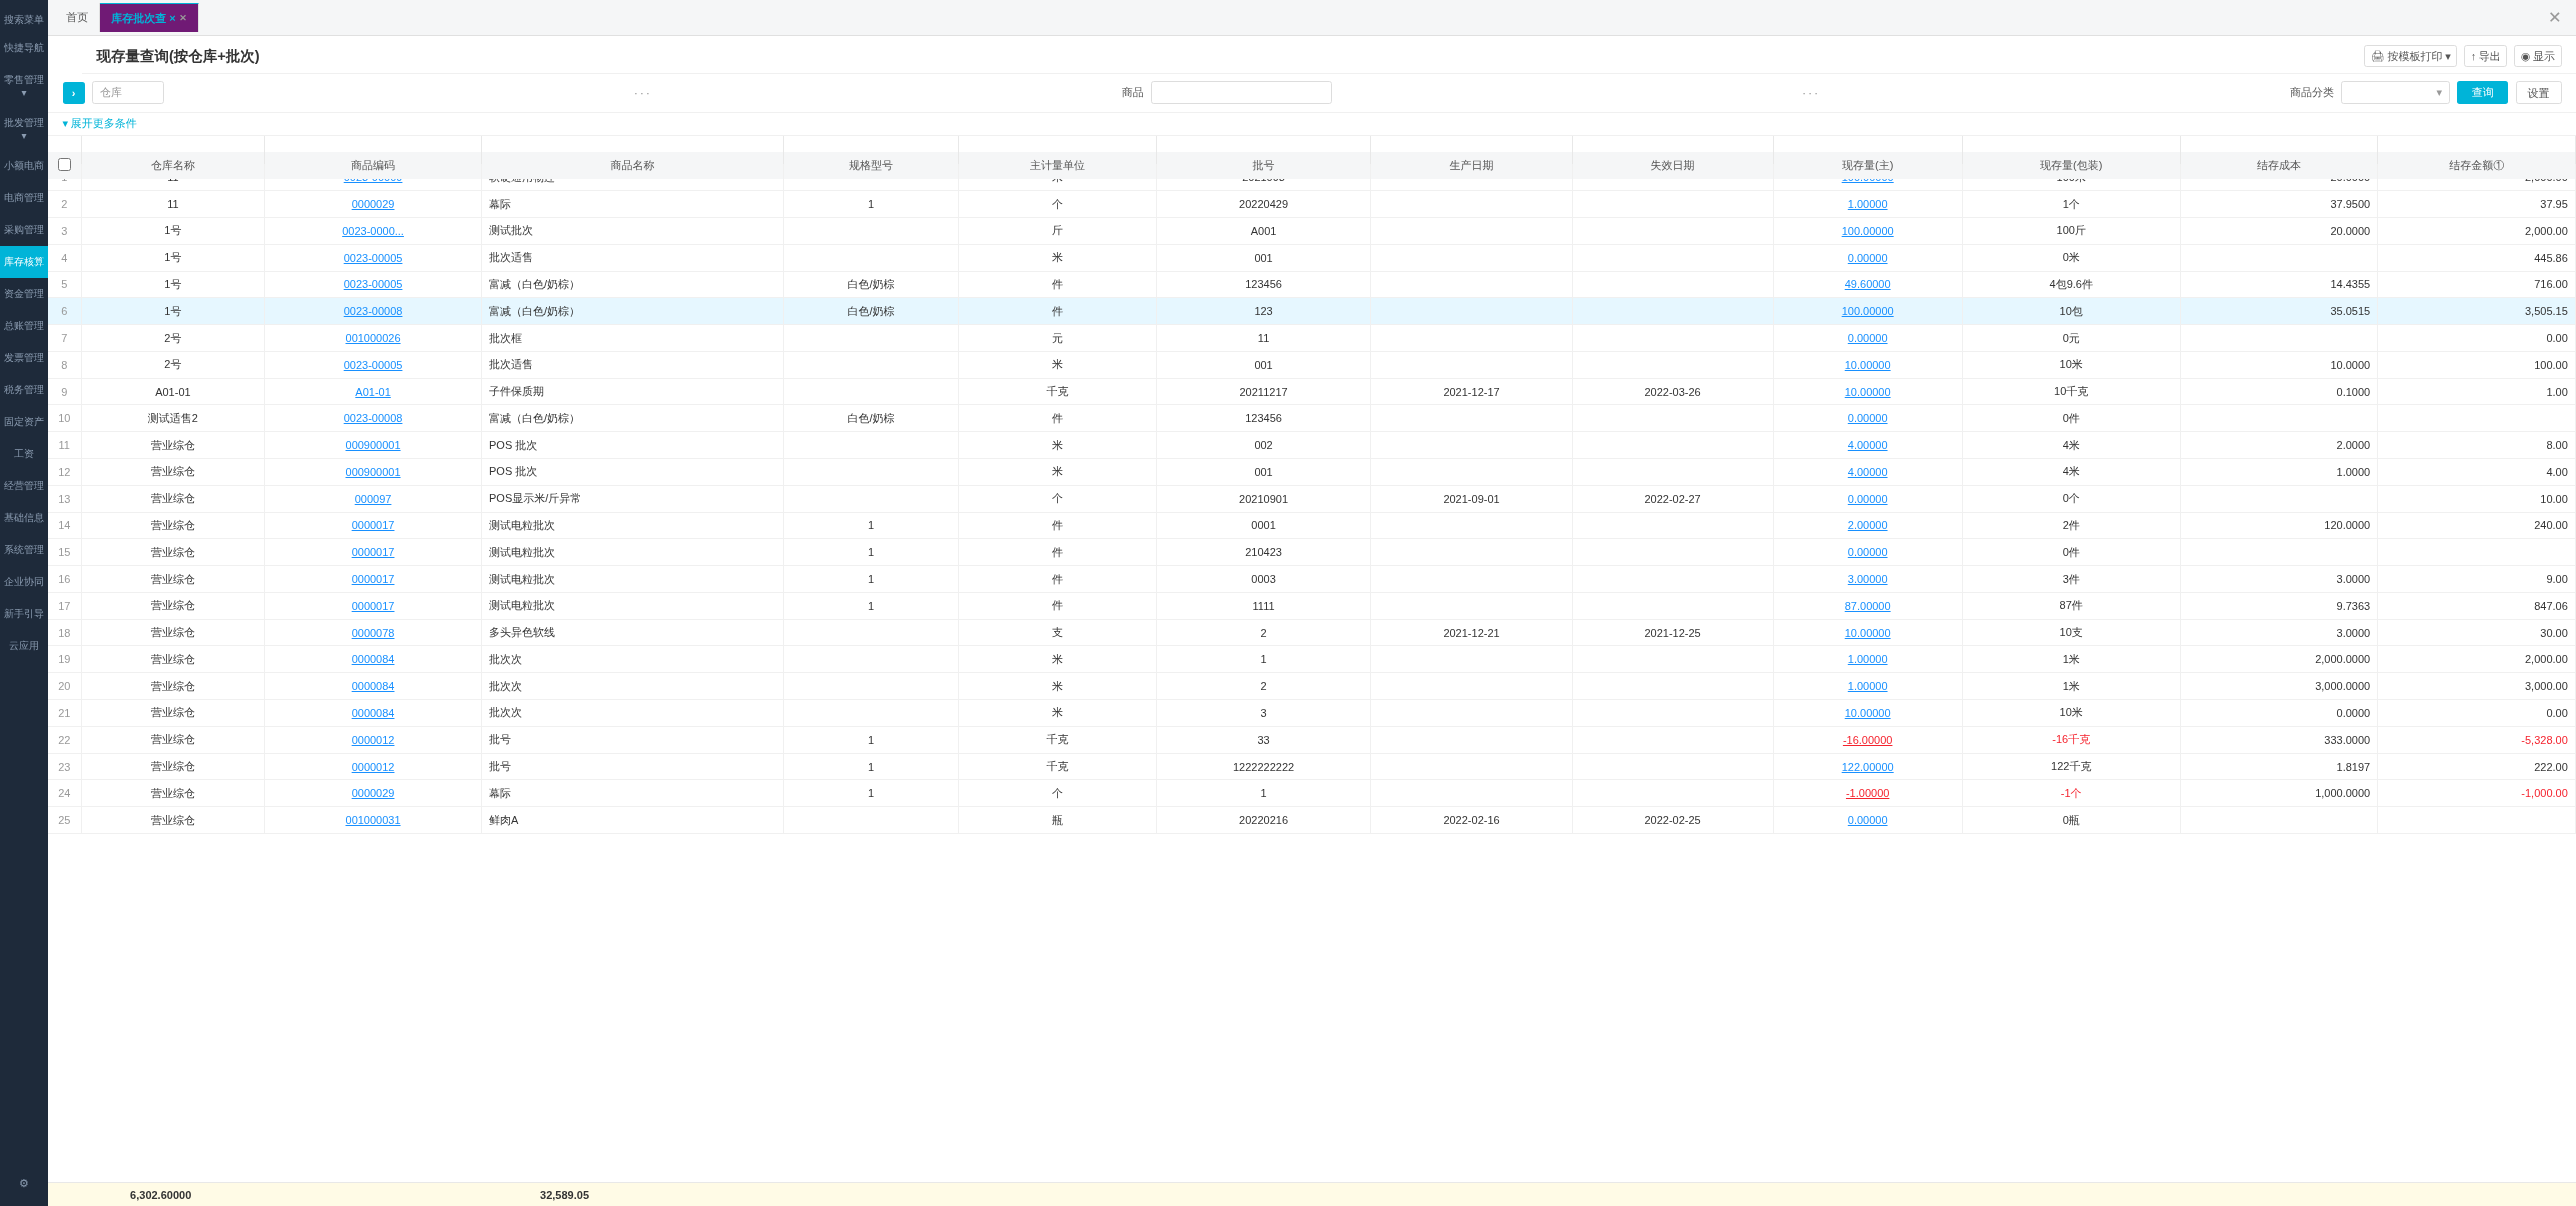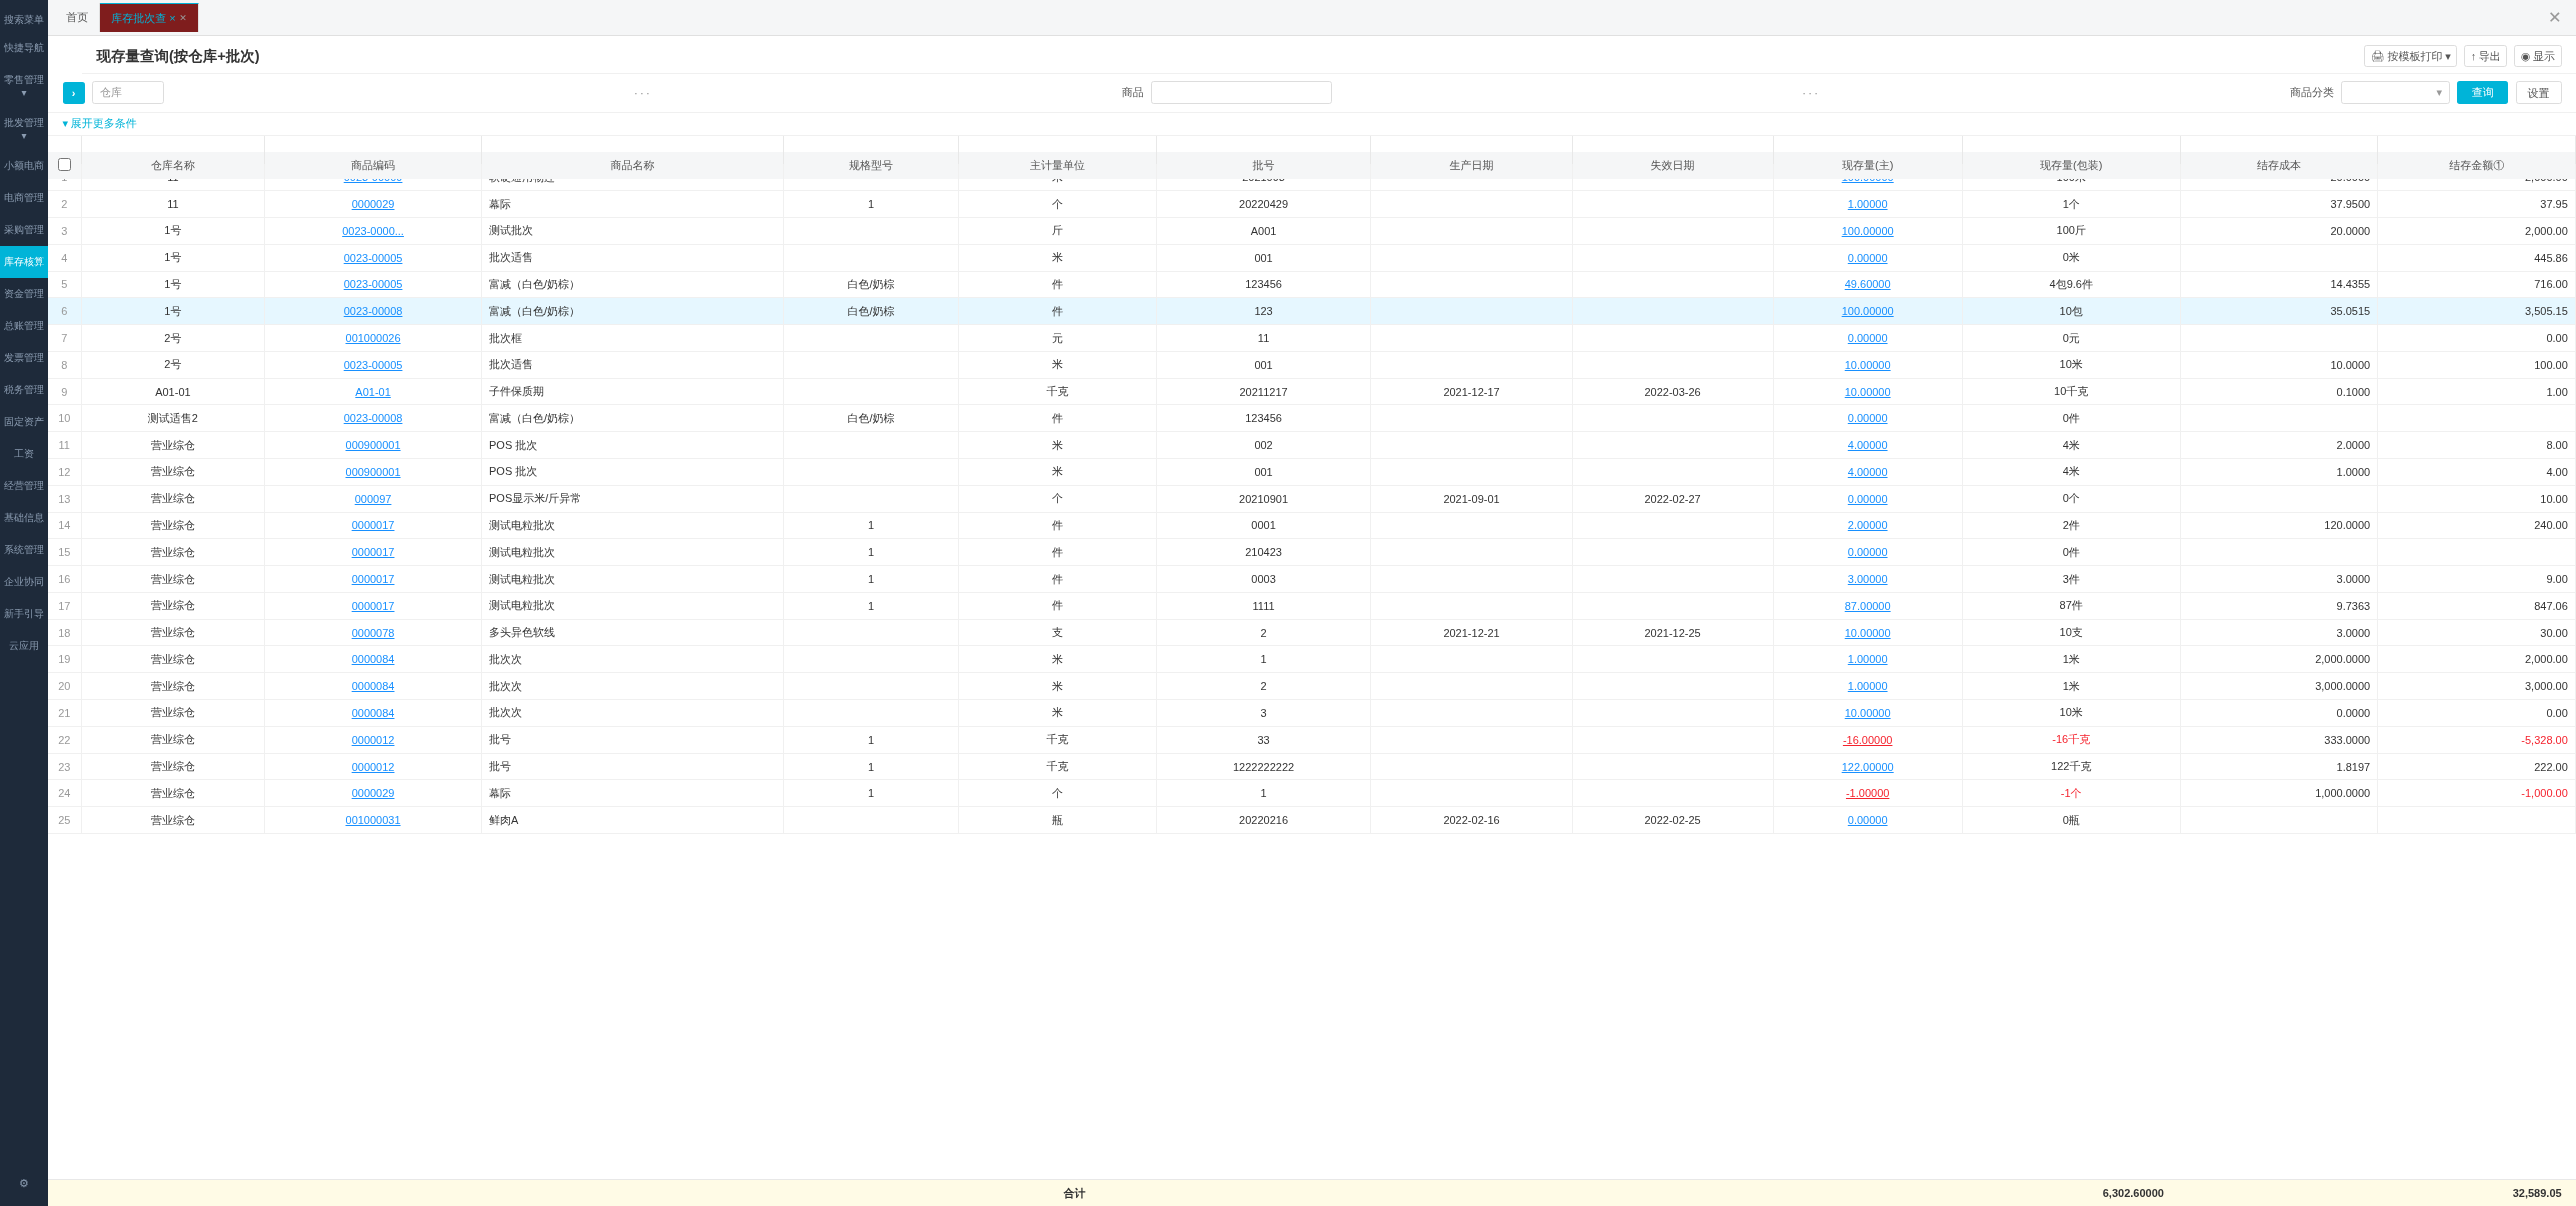--- a/index.html
+++ b/index.html
@@ -12,21 +12,21 @@
     .sidebar-item.active { background: #00b4d8; color: #fff; }
     .sidebar-bottom { margin-top: auto; padding: 9px 0; }
     .sidebar-gear { width: 100%; text-align: center; padding: 7.2px; color: #8a9bb0; cursor: pointer; }
 
     
     .main { flex: 1; display: flex; flex-direction: column; overflow: hidden; }
 
     
     .tab-bar { background: #f5f6f7; border-bottom: 0.9px solid #e0e0e0; display: flex; align-items: center; padding: 0 7.2px; height: 36px; flex-shrink: 0; }
     .tab-item { padding: 5.4px 11px; font-size: 11px; color: #555; cursor: pointer; border-right: 0.9px solid #e0e0e0; height: 29px; display: flex; align-items: center; gap: 3.6px; }
-    .tab-item.active { background: #7f1d1d; color: #00b4d8; border-top: 1.8px solid #00b4d8; font-weight: 400; }
+    .tab-item.active { background: #701a75; color: #00b4d8; border-top: 1.8px solid #00b4d8; font-weight: 700; }
     .tab-close { color: #999; font-size: 9px; cursor: pointer; }
     .tab-bar-right { margin-left: auto; font-size: 16.3px; color: #999; cursor: pointer; padding: 0 7.2px; }
 
     
     .content { flex: 1; background: #fff; display: flex; flex-direction: column; overflow: hidden; }
 
     
     .page-header { padding: 9px 14.5px 5.4px; display: flex; align-items: center; justify-content: space-between; border-bottom: 0.9px solid #f0f0f0; flex-shrink: 0; margin-left: 34px; }
     .page-title { font-size: 14.5px; font-weight: 600; color: #333; }
     .header-actions { display: flex; align-items: center; gap: 7.2px; font-size: 11px; color: #555; }
@@ -547,21 +547,20 @@
     <td><span class="">0瓶</span></td>
     <td class="text-right"></td>
     <td class="text-right"></td>
   </tr>
           </tbody>
       </table>
     </div>
 
     <div class="table-footer">
       <span style="min-width:33px;"></span>
-      <span style="flex:1; text-align:center; font-weight:600;">合计</span>
       <span style="min-width:145px; text-align:center; font-weight:600;">6,302.60000</span>
       <span style="min-width:145px;"></span>
       <span style="min-width:109px;"></span>
       <span style="min-width:109px; text-align:right; padding-right:7.2px; font-weight:600;">32,589.05</span>
     </div>
   </div>
 </div>
 
 
 </body></html>

